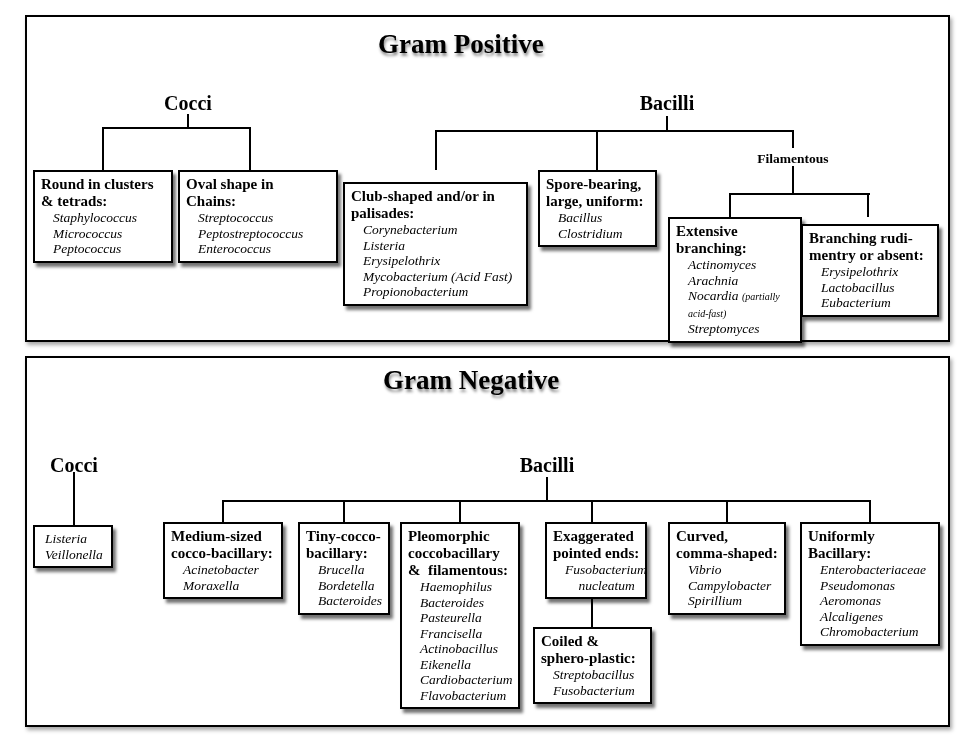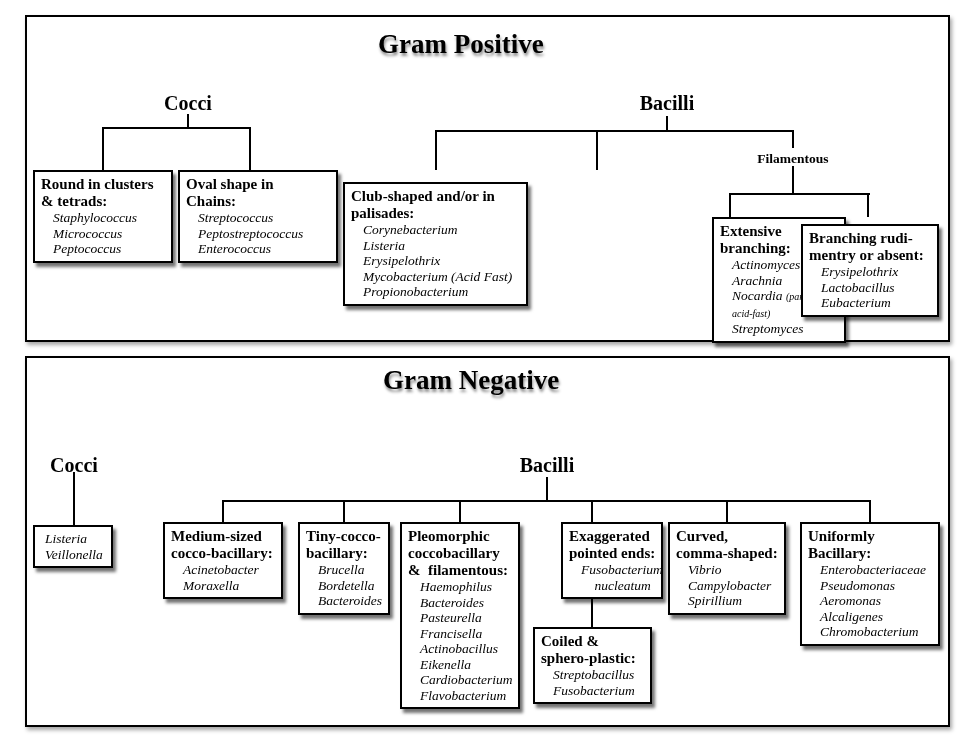--- a/index.html
+++ b/index.html
@@ -66,22 +66,28 @@
   <div class="tbox" style="left:343px; top:182px; width:185px; min-height:120px;">
     <div class="bh">Club-shaped and/or in
 palisades:</div>
     <div class="bi">Corynebacterium</div>
     <div class="bi">Listeria</div>
     <div class="bi">Erysipelothrix</div>
     <div class="bi">Mycobacterium (Acid Fast)</div>
     <div class="bi">Propionobacterium</div>
   </div>
 
+  <div class="tbox" style="left:538px; top:170px; width:119px; min-height:72px;">
+    <div class="bh">Spore-bearing,
+large, uniform:</div>
+    <div class="bi">Bacillus</div>
+    <div class="bi">Clostridium</div>
+  </div>
 
-  <div class="tbox" style="left:668px; top:217px; width:134px; min-height:104px;margin-left:44px;">
+  <div class="tbox" style="left:668px; top:217px; width:134px; min-height:104px;">
     <div class="bh">Extensive
 branching:</div>
     <div class="bi">Actinomyces</div>
     <div class="bi">Arachnia</div>
     <div class="bi"><span>Nocardia</span> <span class="note">(partially acid-fast)</span></div>
     <div class="bi">Streptomyces</div>
   </div>
 
   <div class="tbox" style="left:801px; top:224px; width:138px; min-height:89px;">
     <div class="bh">Branching rudi-
@@ -135,21 +141,21 @@
     <div class="bi">Haemophilus</div>
     <div class="bi">Bacteroides</div>
     <div class="bi">Pasteurella</div>
     <div class="bi">Francisella</div>
     <div class="bi">Actinobacillus</div>
     <div class="bi">Eikenella</div>
     <div class="bi">Cardiobacterium</div>
     <div class="bi">Flavobacterium</div>
   </div>
 
-  <div class="tbox" style="left:561px; top:522px; width:102px; min-height:75px;">
+  <div class="tbox" style="left:545px; top:522px; width:102px; min-height:75px;">
     <div class="bh">Exaggerated
 pointed ends:</div>
     <div class="bi">Fusobacterium
     nucleatum</div>
   </div>
 
   <div class="tbox" style="left:533px; top:627px; width:119px; min-height:75px;">
     <div class="bh">Coiled &amp;
 sphero-plastic:</div>
     <div class="bi">Streptobacillus</div>

